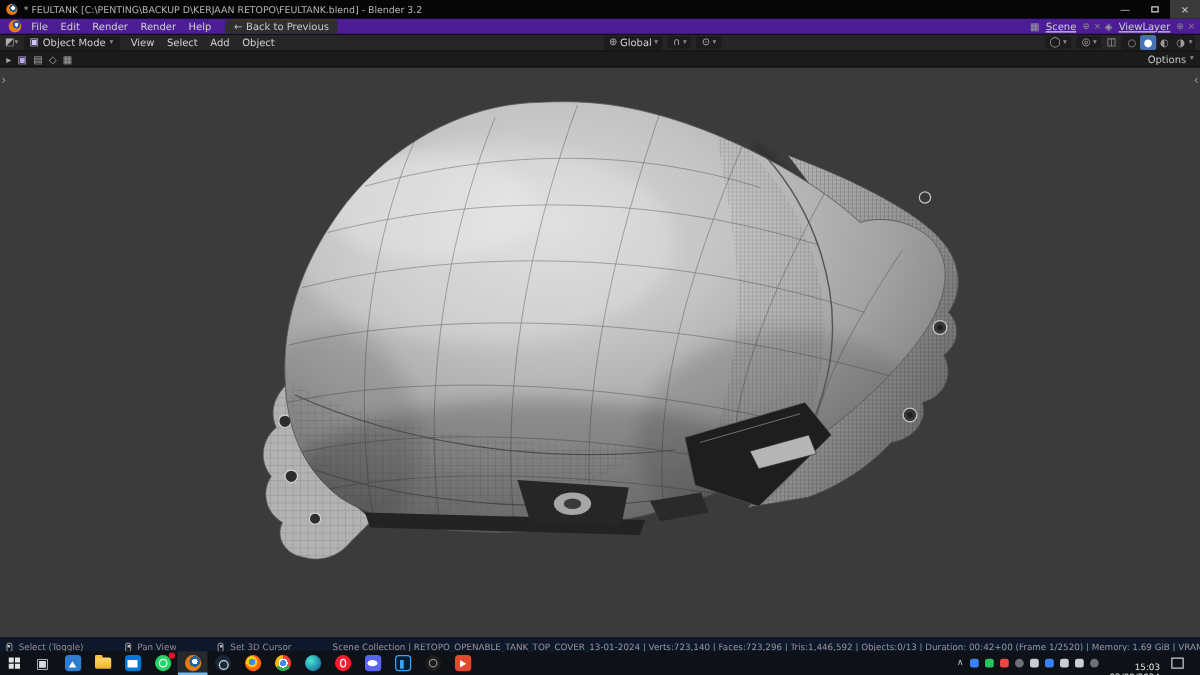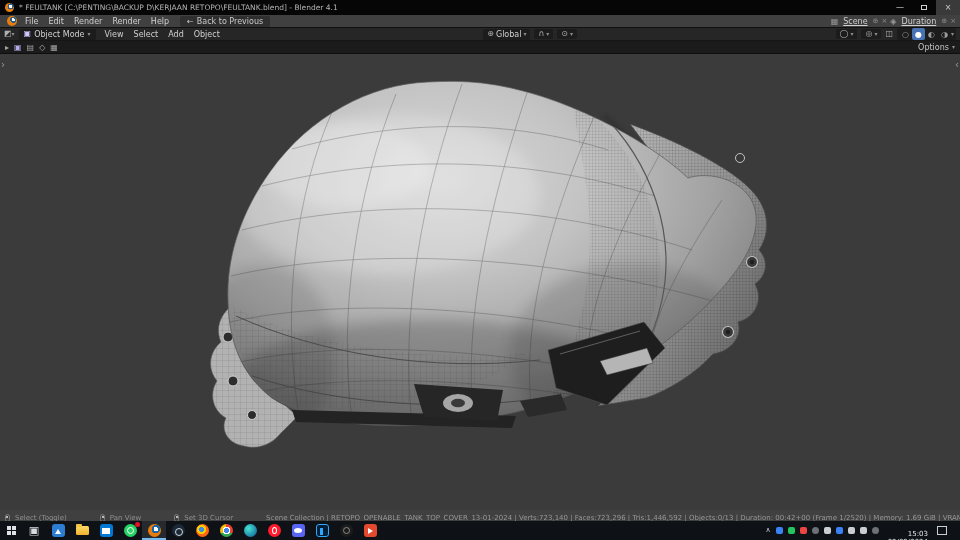--- a/index.html
+++ b/index.html
@@ -13,21 +13,21 @@
   .blogo { width:9px; height:9px; border-radius:50%;
     background:radial-gradient(circle at 62% 38%, #fff 0 1.5px, #2a5f8a 1.6px 3px, #e87d0d 3.1px); margin-right:5px; }
   .wtitle { color:#b5b5b5; font-size:7.5px; white-space:nowrap; }
   .wbtns { margin-left:auto; display:flex; height:15px; }
   .wbtn { width:24px; height:15px; display:flex; align-items:center; justify-content:center;
     color:#cfcfcf; font-size:8px; }
   .wbtn .maxbox { width:6px; height:5px; border:1px solid #cfcfcf; display:block; }
   .wbtn.close { background:#3a3a3a; }
 
   
-  .menubar { position:absolute; top:15px; left:0; right:0; height:13px; background:#404040;
+  .menubar { position:absolute; top:15px; left:0; right:0; height:13px; background:#4c1d95;
     display:flex; align-items:center; font-size:8px; color:#cfcfcf; padding:0 4px; border-bottom:1px solid #101010; }
   .appmenu { width:10px; height:10px; border-radius:50%; margin:0 3px;
     background:radial-gradient(circle at 62% 38%, #fff 0 1.5px, #2a5f8a 1.6px 3px, #e87d0d 3.1px); }
   .mitem { padding:0 5px; white-space:nowrap; }
   .backbtn { display:flex; align-items:center; gap:3px; background:#2f2f2f; border-radius:2px;
     padding:1px 7px; margin-left:6px; color:#c9c9c9; }
   .tright { margin-left:auto; display:flex; align-items:center; gap:3px; }
   .hglyph { color:#9a9a9a; font-size:8px; }
   .hlabel { color:#cfcfcf; padding:0 2px;text-decoration:underline; }
   .dim { color:#8a8a8a; font-size:7px; }
@@ -52,21 +52,21 @@
     display:flex; align-items:center; font-size:8px; color:#c6c6c6; padding:0 5px; border-bottom:1px solid #0e0e0e; }
   .tsicon { margin-right:5px; font-size:8px; color:#a8a8a8; }
   .opts { margin-left:auto; display:flex; align-items:center; gap:3px; color:#c6c6c6; }
 
   
   .viewport { position:absolute; top:54px; left:0; width:960px; height:456px; background:#3b3b3b; overflow:hidden; }
   .cornerL { position:absolute; left:1px; top:5px; color:#9a9a9a; font-size:10px; }
   .cornerR { position:absolute; right:1px; top:5px; color:#9a9a9a; font-size:10px; }
 
   
-  .statusbar { position:absolute; top:510px; left:0; right:0; height:16px; background:#404040;
+  .statusbar { position:absolute; top:510px; left:0; right:0; height:16px; background:#0f172a;
     display:flex; align-items:center; font-size:7px; color:#8f8f8f; padding:0 5px; gap:5px; }
   .mouseic { width:5px; height:8px; border:1px solid #7d7d7d; border-radius:2.5px; position:relative; flex:none; }
   .mouseic::before { content:""; position:absolute; top:1px; width:2px; height:2px; background:#bdbdbd; }
   .mouseic.lmb::before { left:0; }
   .mouseic.mmb::before { left:1px; }
   .mouseic.rmb::before { right:0; }
   .hint { margin-right:28px; white-space:nowrap; }
   .stats { margin-left:auto; white-space:nowrap; color:#979797; }
 
   
@@ -134,21 +134,21 @@
   .notif { width:10px; height:9px; border:1px solid #c9ced3; margin-right:3px; }
   .showdesk { width:3px; border-left:1px solid #3a3f45; }
 </style>
 </head>
 <body>
 
 <div class="screen">
 
   <div class="titlebar">
     <span class="blogo"></span>
-    <span class="wtitle">* FEULTANK [C:\PENTING\BACKUP D\KERJAAN RETOPO\FEULTANK.blend] - Blender 4.1</span>
+    <span class="wtitle">* FEULTANK [C:\PENTING\BACKUP D\KERJAAN RETOPO\FEULTANK.blend] - Blender 3.2</span>
     <div class="wbtns">
       <div class="wbtn">
           <span>—</span>
         </div>
       <div class="wbtn">
           <span class="maxbox"></span>
         </div>
       <div class="wbtn close">
           <span>×</span>
         </div>
@@ -165,21 +165,21 @@
     <div class="backbtn">
       <span>←</span>
       <span>Back to Previous</span>
     </div>
     <div class="tright">
       <span class="hglyph">▦</span>
       <span class="hlabel">Scene</span>
       <span class="dim">⊕</span>
       <span class="dim">×</span>
       <span class="hglyph">◈</span>
-      <span class="hlabel">Duration</span>
+      <span class="hlabel">ViewLayer</span>
       <span class="dim">⊕</span>
       <span class="dim">×</span>
     </div>
   </div>
 
   <div class="vheader">
     <span class="g">◩</span>
     <span class="g tiny">▾</span>
     <div class="modesel">
       <span class="g purple">▣</span>

